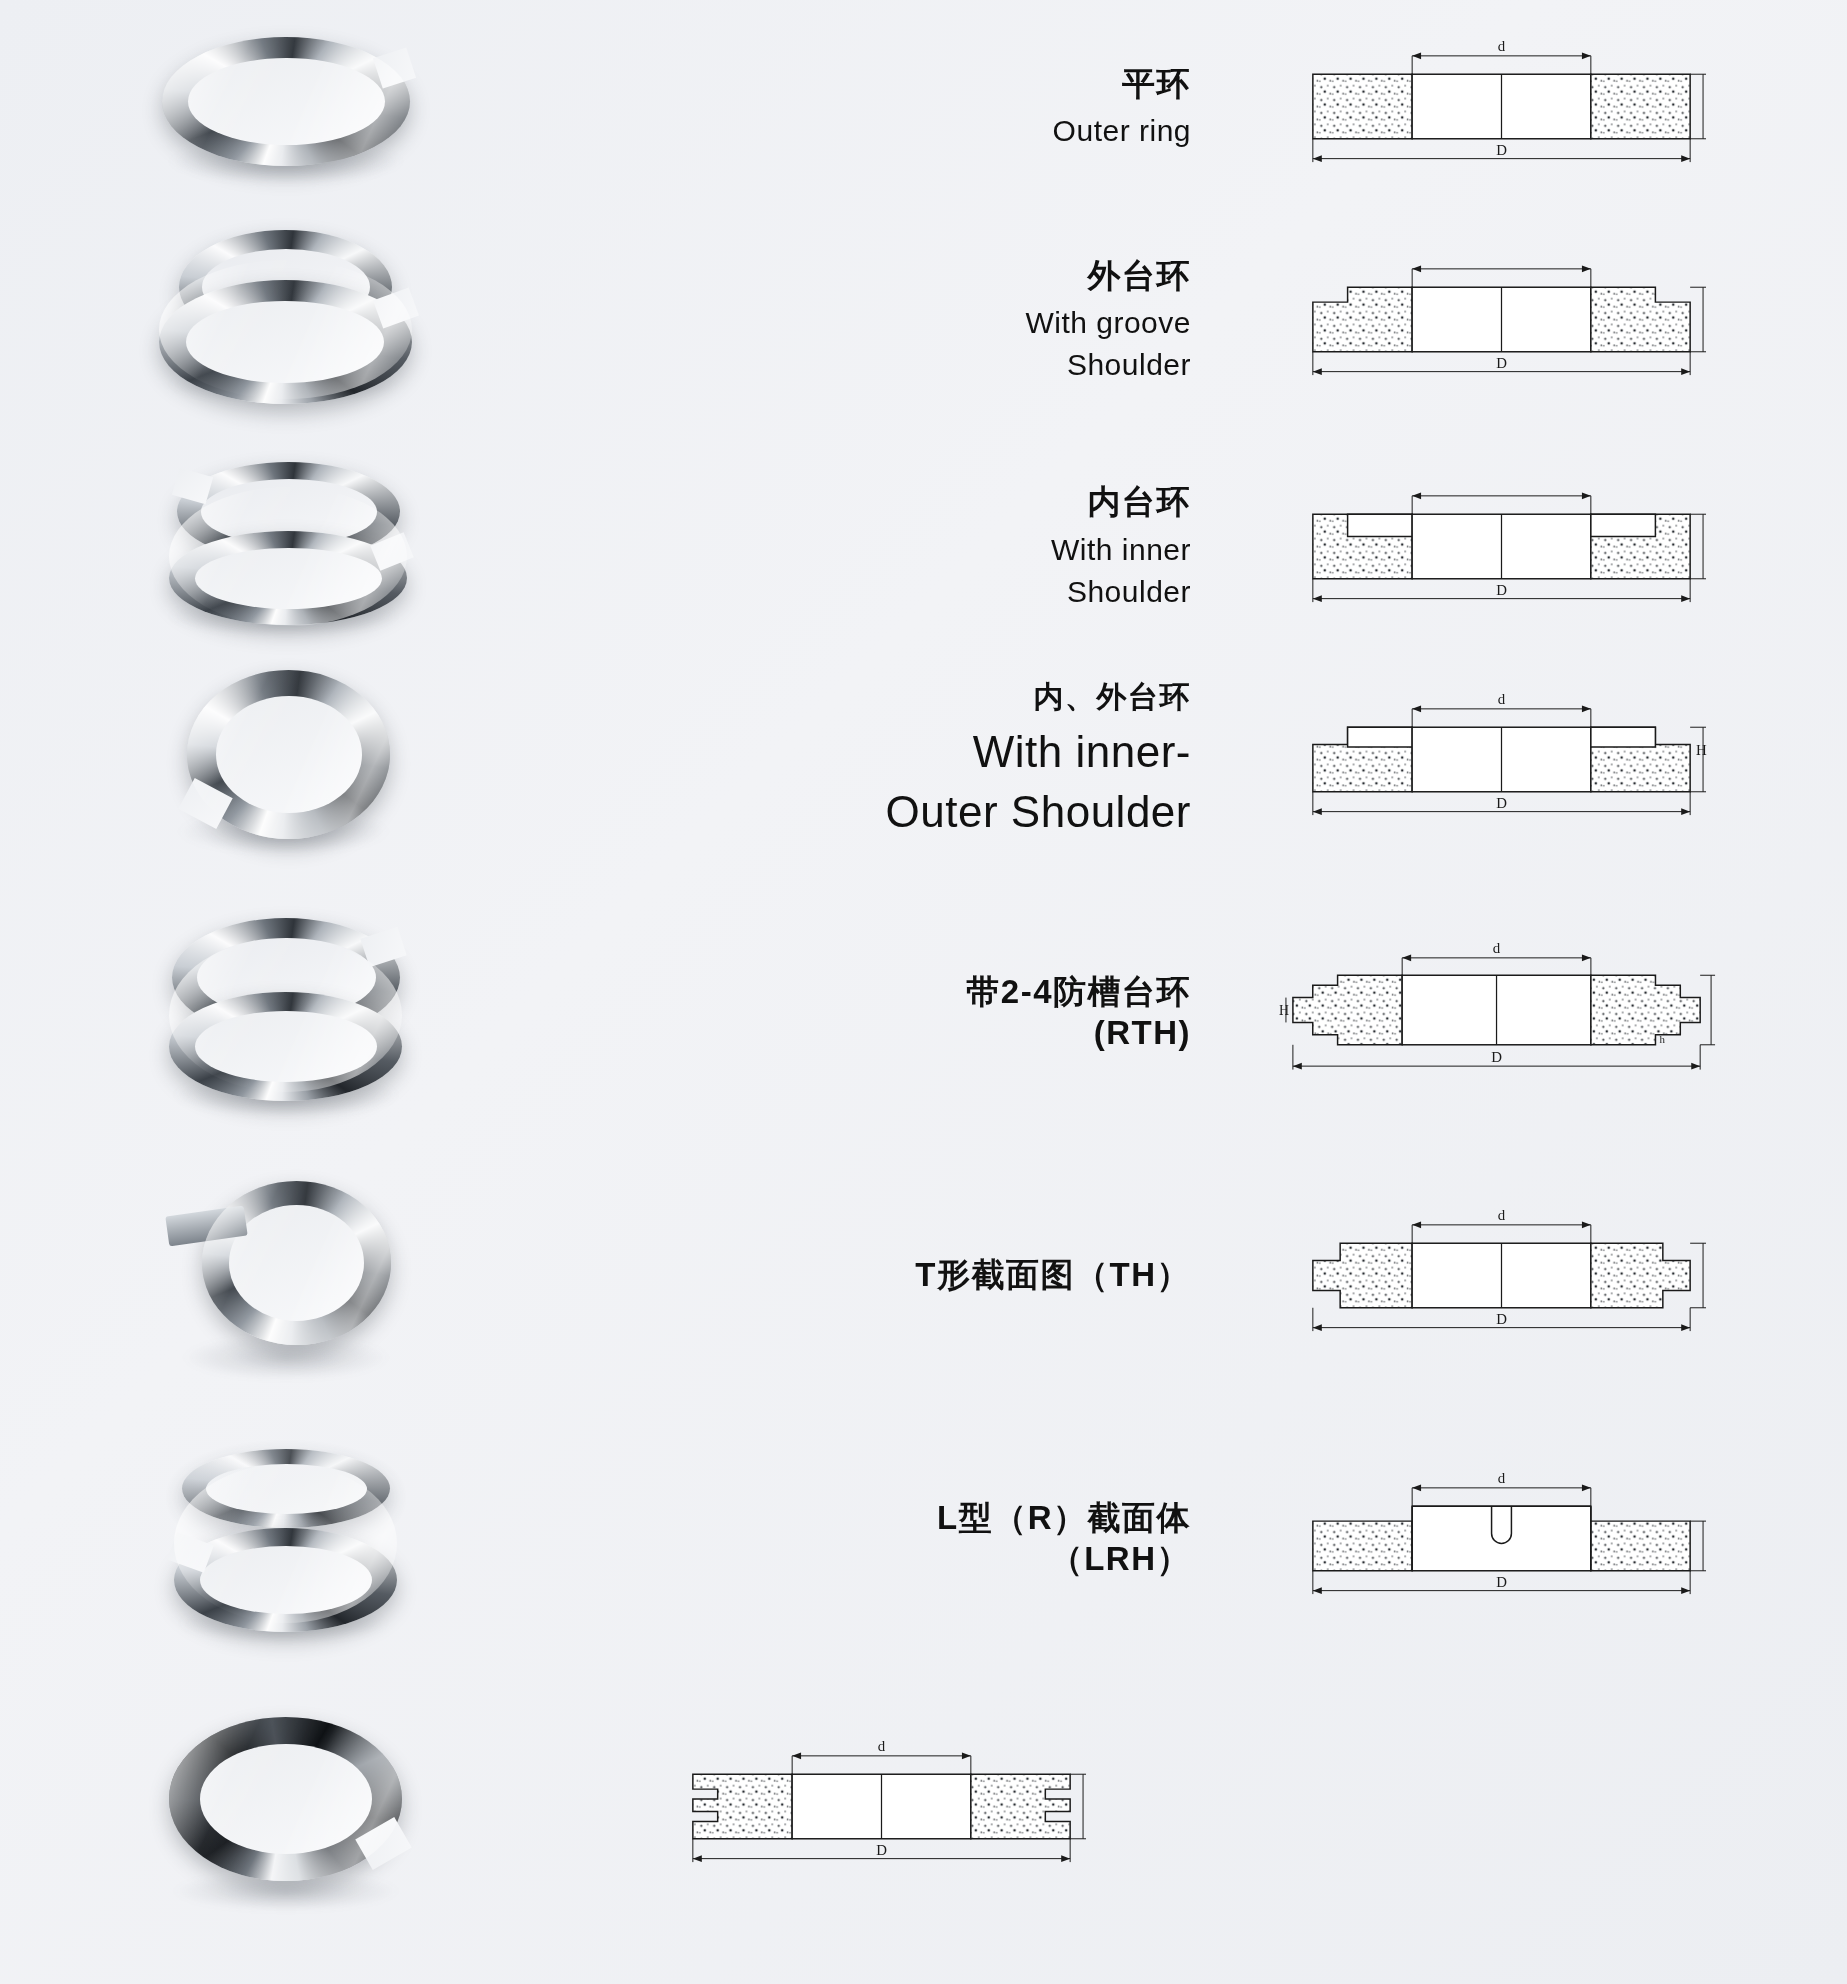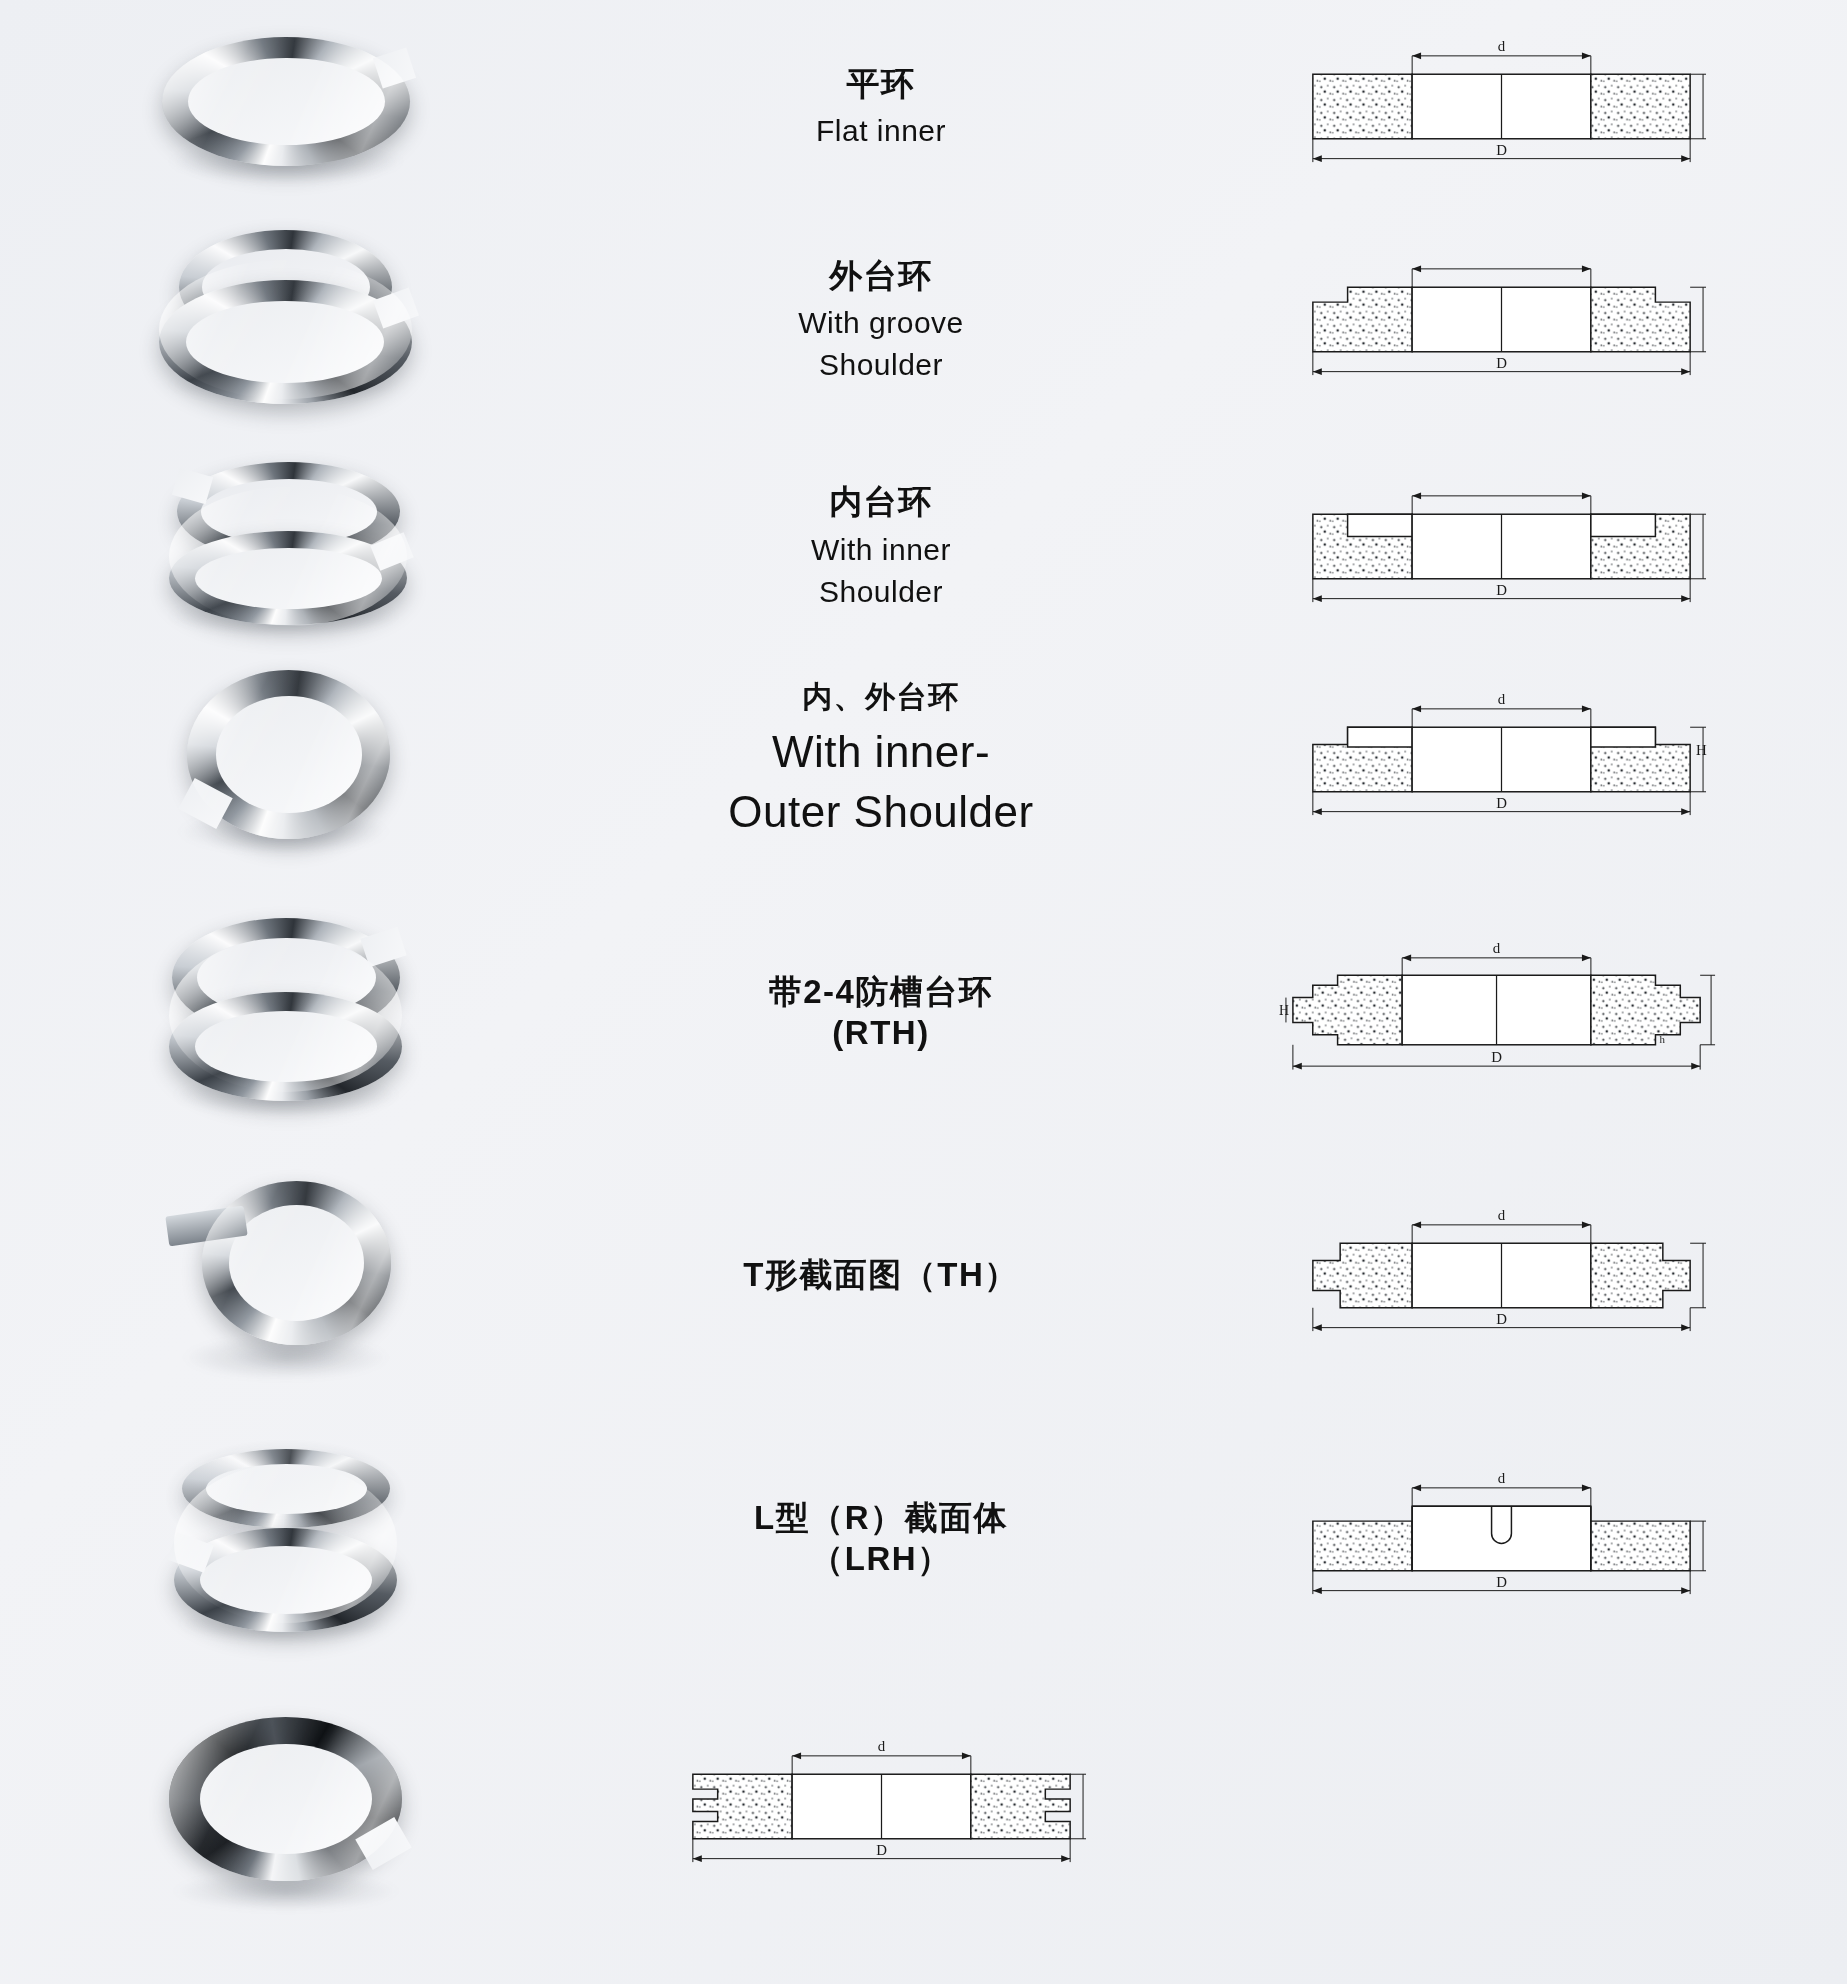--- a/index.html
+++ b/index.html
@@ -28,21 +28,21 @@
   .col-photo {
     width: 571px;
     display: flex;
     align-items: center;
     justify-content: center;
   }
   .col-label {
     width: 620px;
     display: flex;
     flex-direction: column;
-    align-items: center;
+    align-items: flex-end;
     justify-content: center;
     text-align: center;
   }
   .col-draw {
     width: 620px;
     display: flex;
     align-items: center;
     justify-content: center;
   }
   .cn {
@@ -144,21 +144,21 @@
         <div class="shadow-blob" style="left:10px; top:107px; width:238px; height:45px;"></div>
         <div class="ring" style="width:248px;height:129px;left:5px;top:5px;position:absolute;">
           <div style="position:absolute;left:26px;top:21px;width:197px;height:87px;border-radius:50%;background:linear-gradient(160deg,#eceef1,#f7f8fa);"></div>
           <div class="gap" style="right:-2px; top:15px; width:35px; height:32px; transform:rotate(-18deg);"></div>
         </div>
         <div class="sheen" style="left:5px;top:5px;width:248px;height:129px;"></div>
       </div>
     </div>
     <div class="col-label">
       <div class="cn">平环</div>
-      <div class="en">Flat inner</div>
+      <div class="en">Outer ring</div>
     </div>
     <div class="col-draw">
       <svg width="417" height="149" viewBox="0 0 840 300">
         <defs>
           <pattern id="speckle" width="26" height="26" patternUnits="userSpaceOnUse">
             <rect width="26" height="26" fill="#ffffff"></rect>
             <circle cx="5" cy="7" r="2.2" fill="#2b2f34"></circle>
             <circle cx="18" cy="4" r="1.5" fill="#2b2f34"></circle>
             <circle cx="12" cy="16" r="2.6" fill="#2b2f34"></circle>
             <circle cx="23" cy="20" r="1.7" fill="#2b2f34"></circle>

